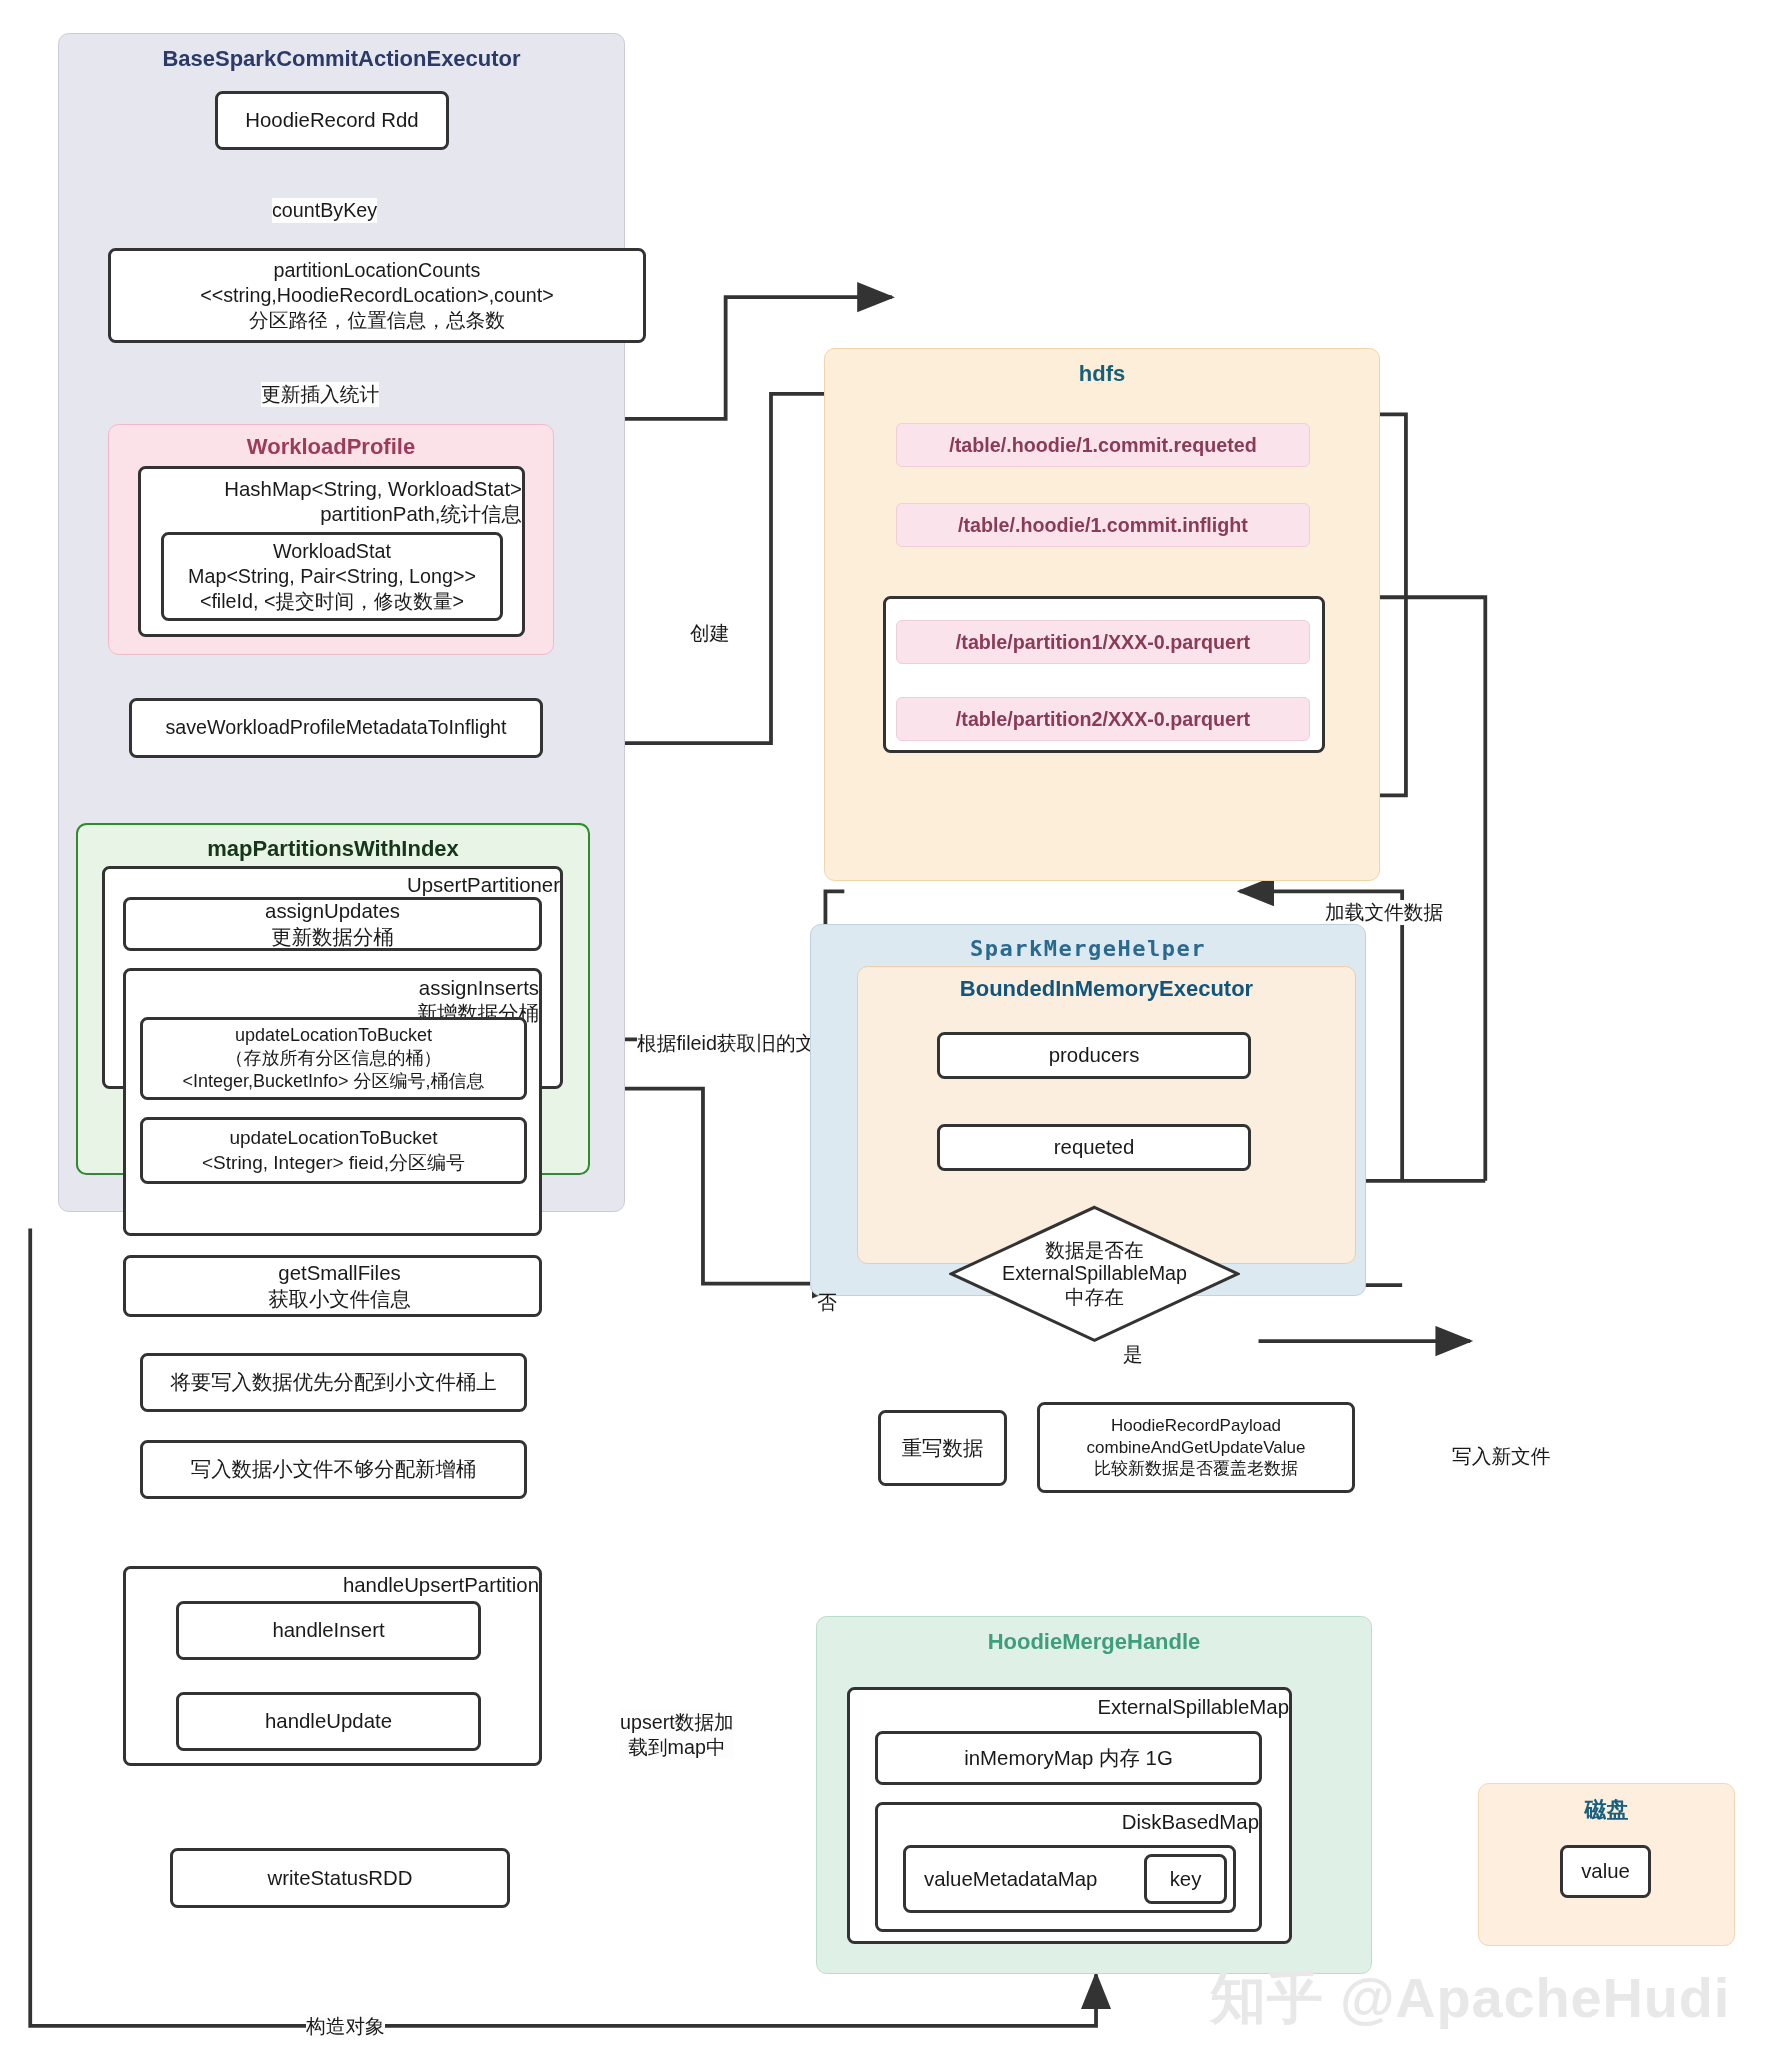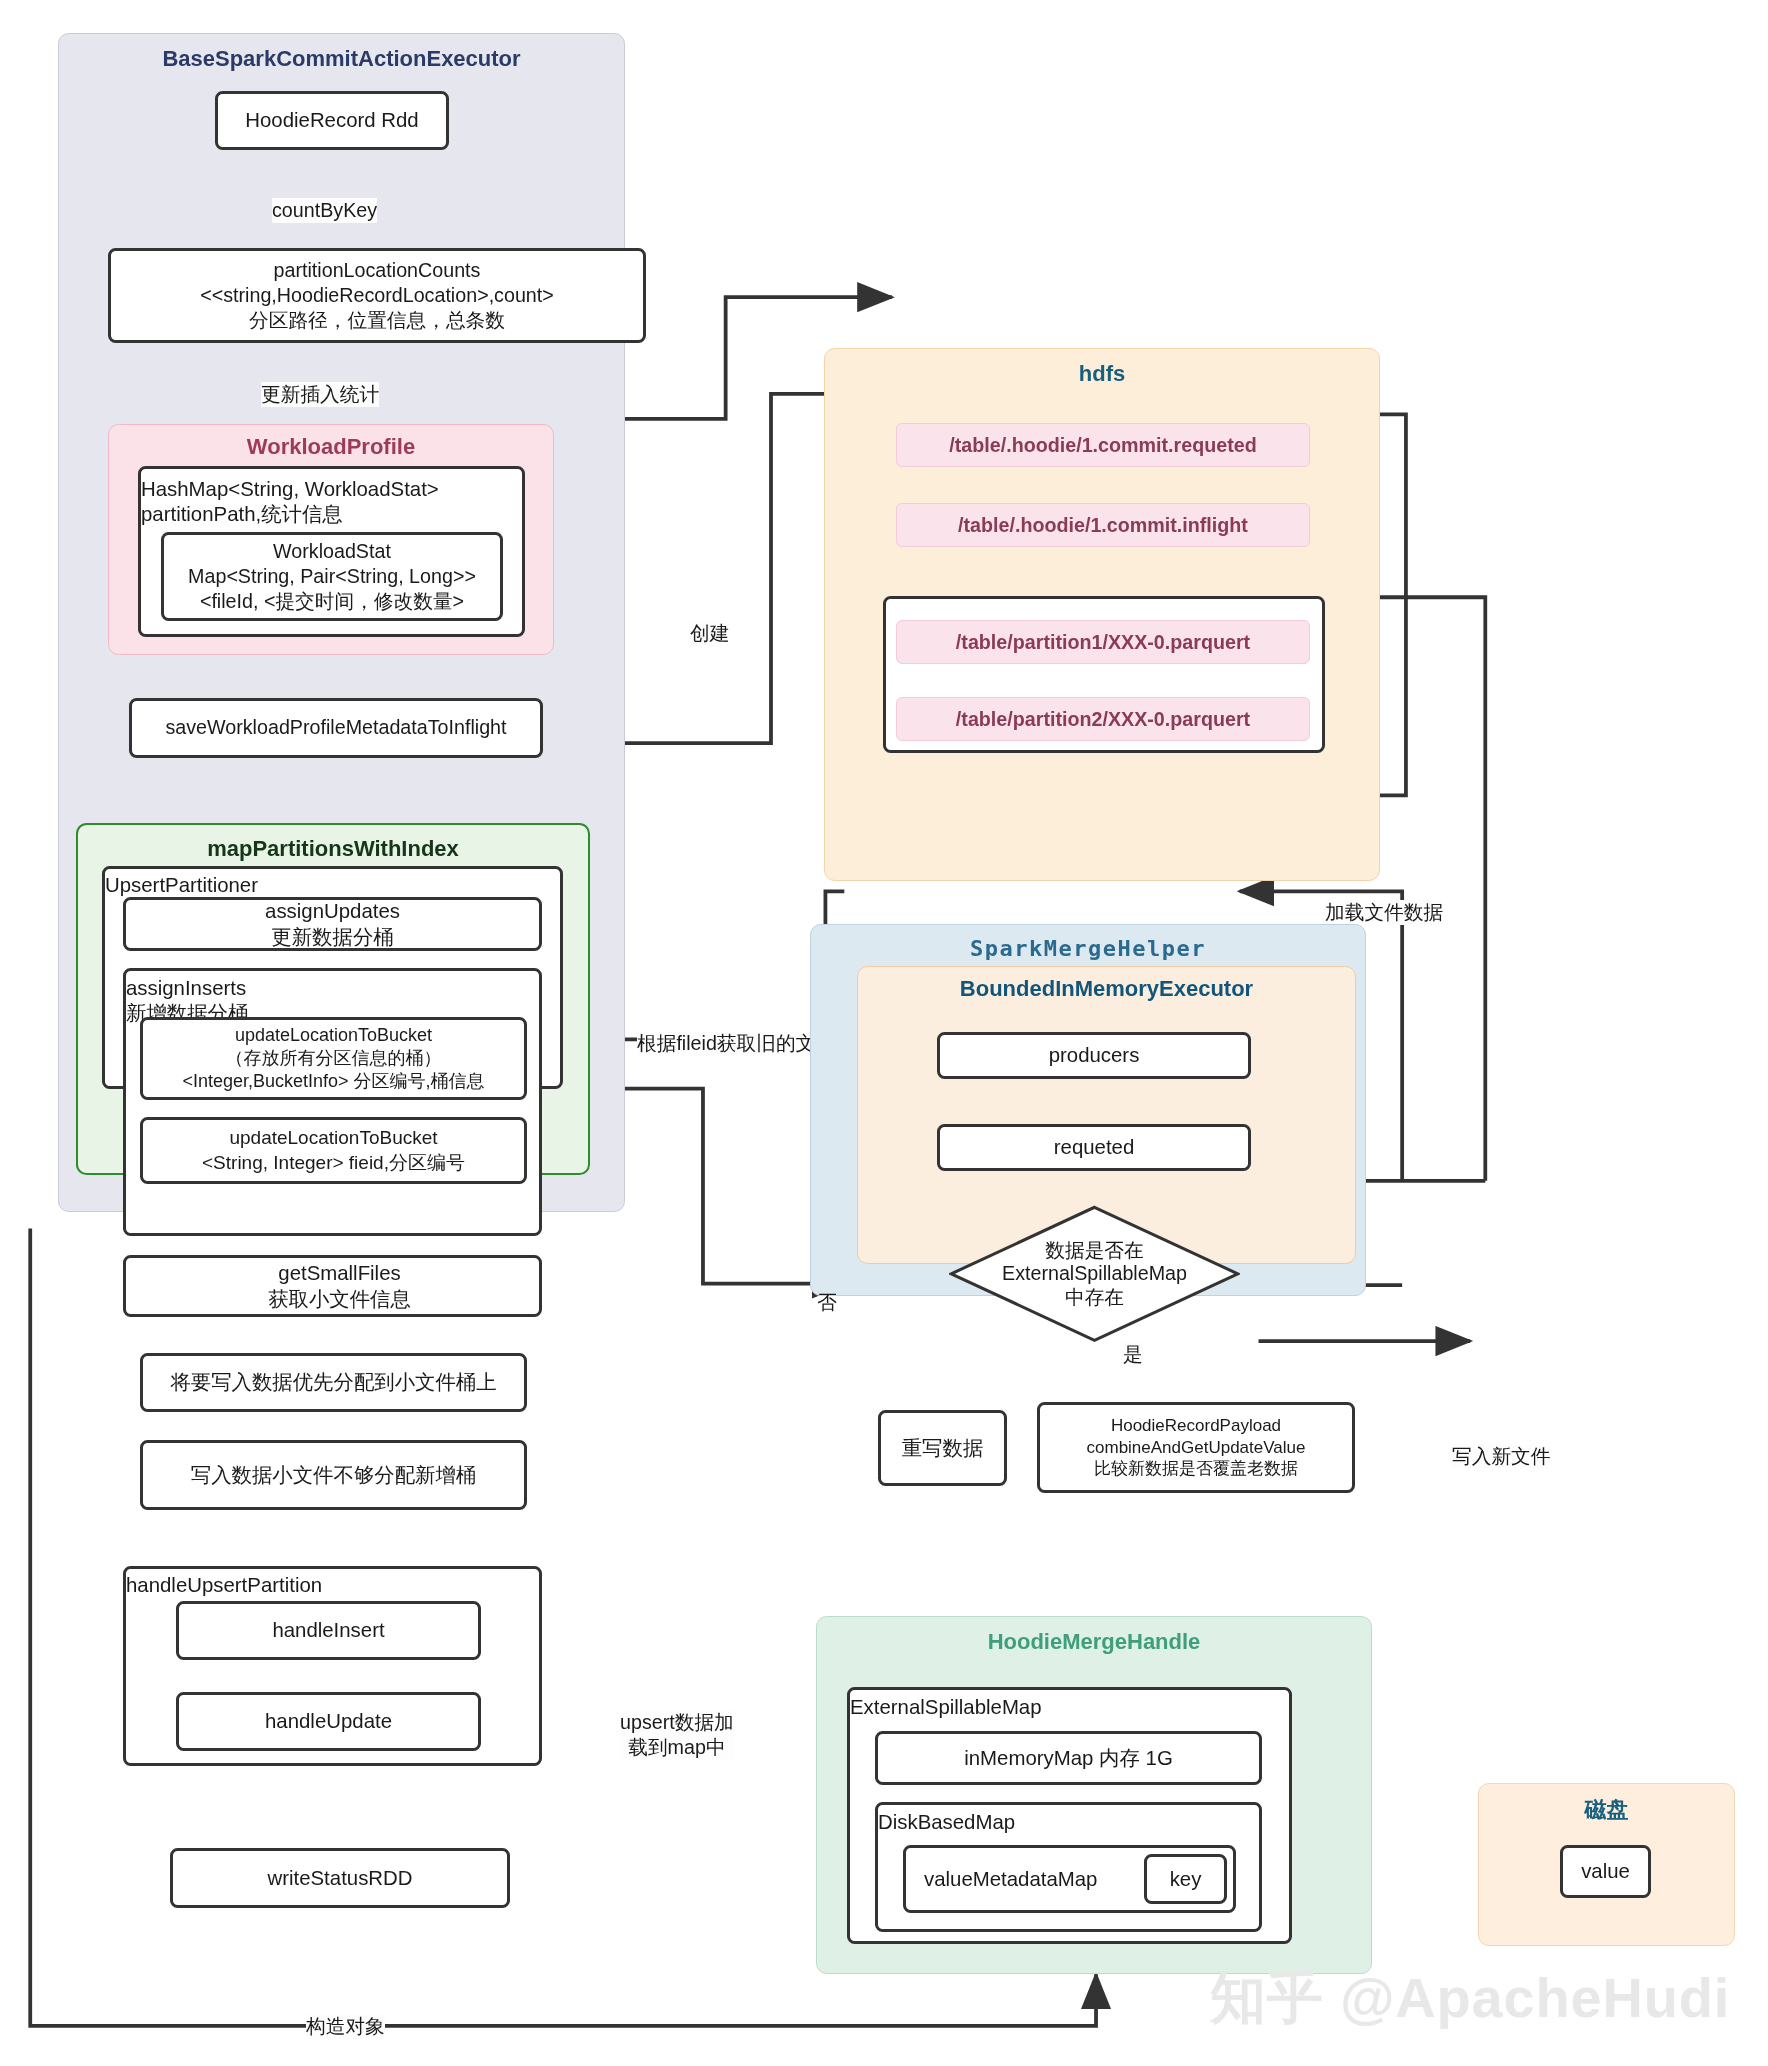--- a/index.html
+++ b/index.html
@@ -21,21 +21,21 @@
   .group > .gtitle{
     position:absolute;left:0;right:0;text-align:center;
     font-weight:bold;font-size:22px;
   }
   
   .shell{
     position:absolute;box-sizing:border-box;background:#ffffff;
     border:3px solid #333333;border-radius:7.6px;
   }
   .shell > .stitle{
-    position:absolute;left:0;right:0;text-align:left;
+    position:absolute;left:0;right:0;text-align:right;
     font-size:20.4px;color:#1a1a1a;
   }
 
   
   .g-exec{background:#e6e7ee;border:1.5px solid #c9cbd8;}
   .g-exec > .gtitle{color:#2b3a67;}
   .g-wp{background:#fbe2e8;border:1.5px solid #f1b9c8;}
   .g-wp > .gtitle{color:#9c3b5c;}
   .g-map{background:#e7f4e6;border:2.3px solid #2e8b2e;}
   .g-map > .gtitle{color:#16351a;}
@@ -191,21 +191,21 @@
   </div>
   <div class="node" style="left:140px;top:1017px;width:387px;height:83px;font-size:18px;">updateLocationToBucket
 （存放所有分区信息的桶）
 &lt;Integer,BucketInfo&gt; 分区编号,桶信息</div>
   <div class="node" style="left:140px;top:1117px;width:387px;height:67px;font-size:19px;">updateLocationToBucket
 &lt;String, Integer&gt; fieid,分区编号</div>
 
   <div class="node" style="left:123px;top:1255px;width:419px;height:62px;padding-left:20px;">getSmallFiles
 获取小文件信息</div>
   <div class="node" style="left:140px;top:1353px;width:387px;height:59px;">将要写入数据优先分配到小文件桶上</div>
-  <div class="node" style="left:140px;top:1440px;width:387px;height:70px;">写入数据小文件不够分配新增桶</div>
+  <div class="node" style="left:140px;top:1440px;width:387px;height:59px;">写入数据小文件不够分配新增桶</div>
 
   <div class="shell" style="left:123px;top:1566px;width:419px;height:200px;">
     <div class="stitle" style="top:4.5px;">handleUpsertPartition</div>
   </div>
   <div class="node" style="left:176px;top:1601px;width:305px;height:59px;">handleInsert</div>
   <div class="node" style="left:176px;top:1692px;width:305px;height:59px;">handleUpdate</div>
 
   <div class="node" style="left:170px;top:1848px;width:340px;height:60px;">writeStatusRDD</div>
 
   <div class="group g-hdfs" style="left:824px;top:348px;width:556px;height:533px;">

